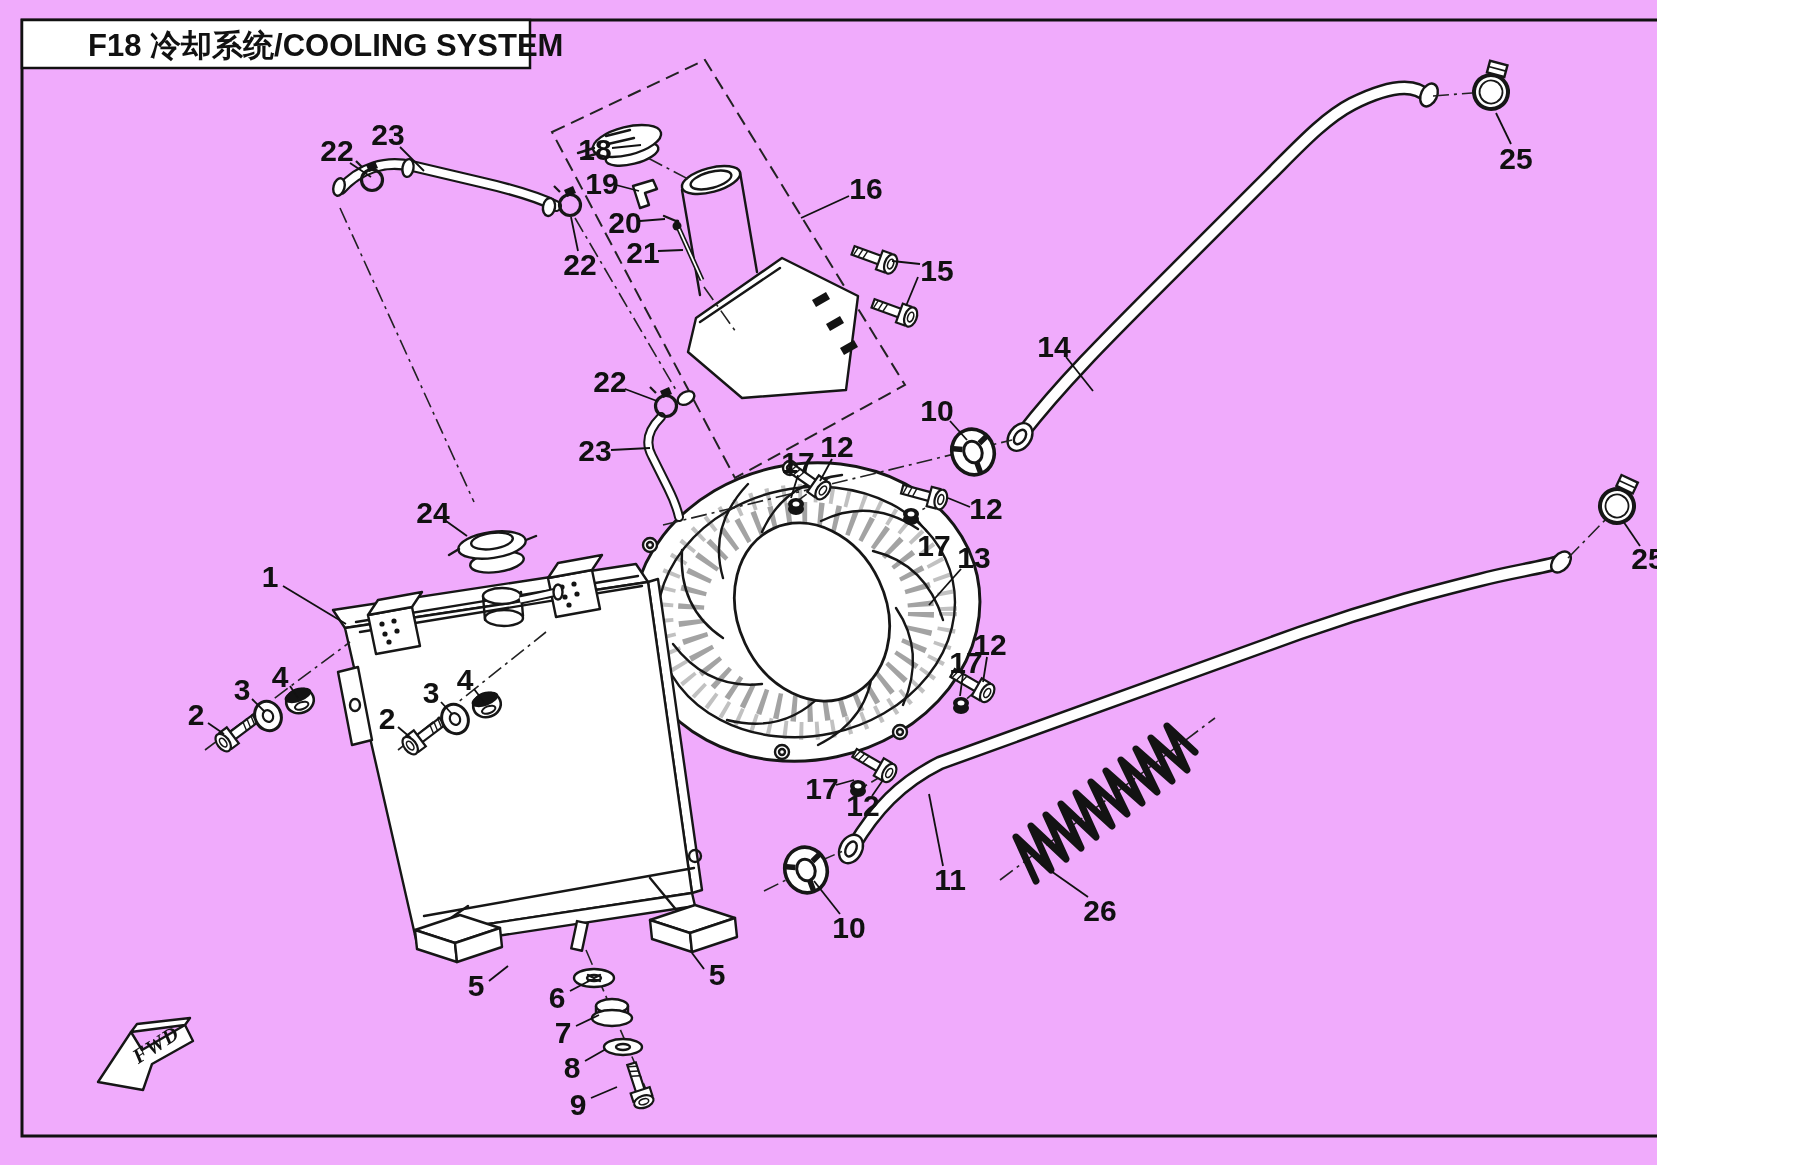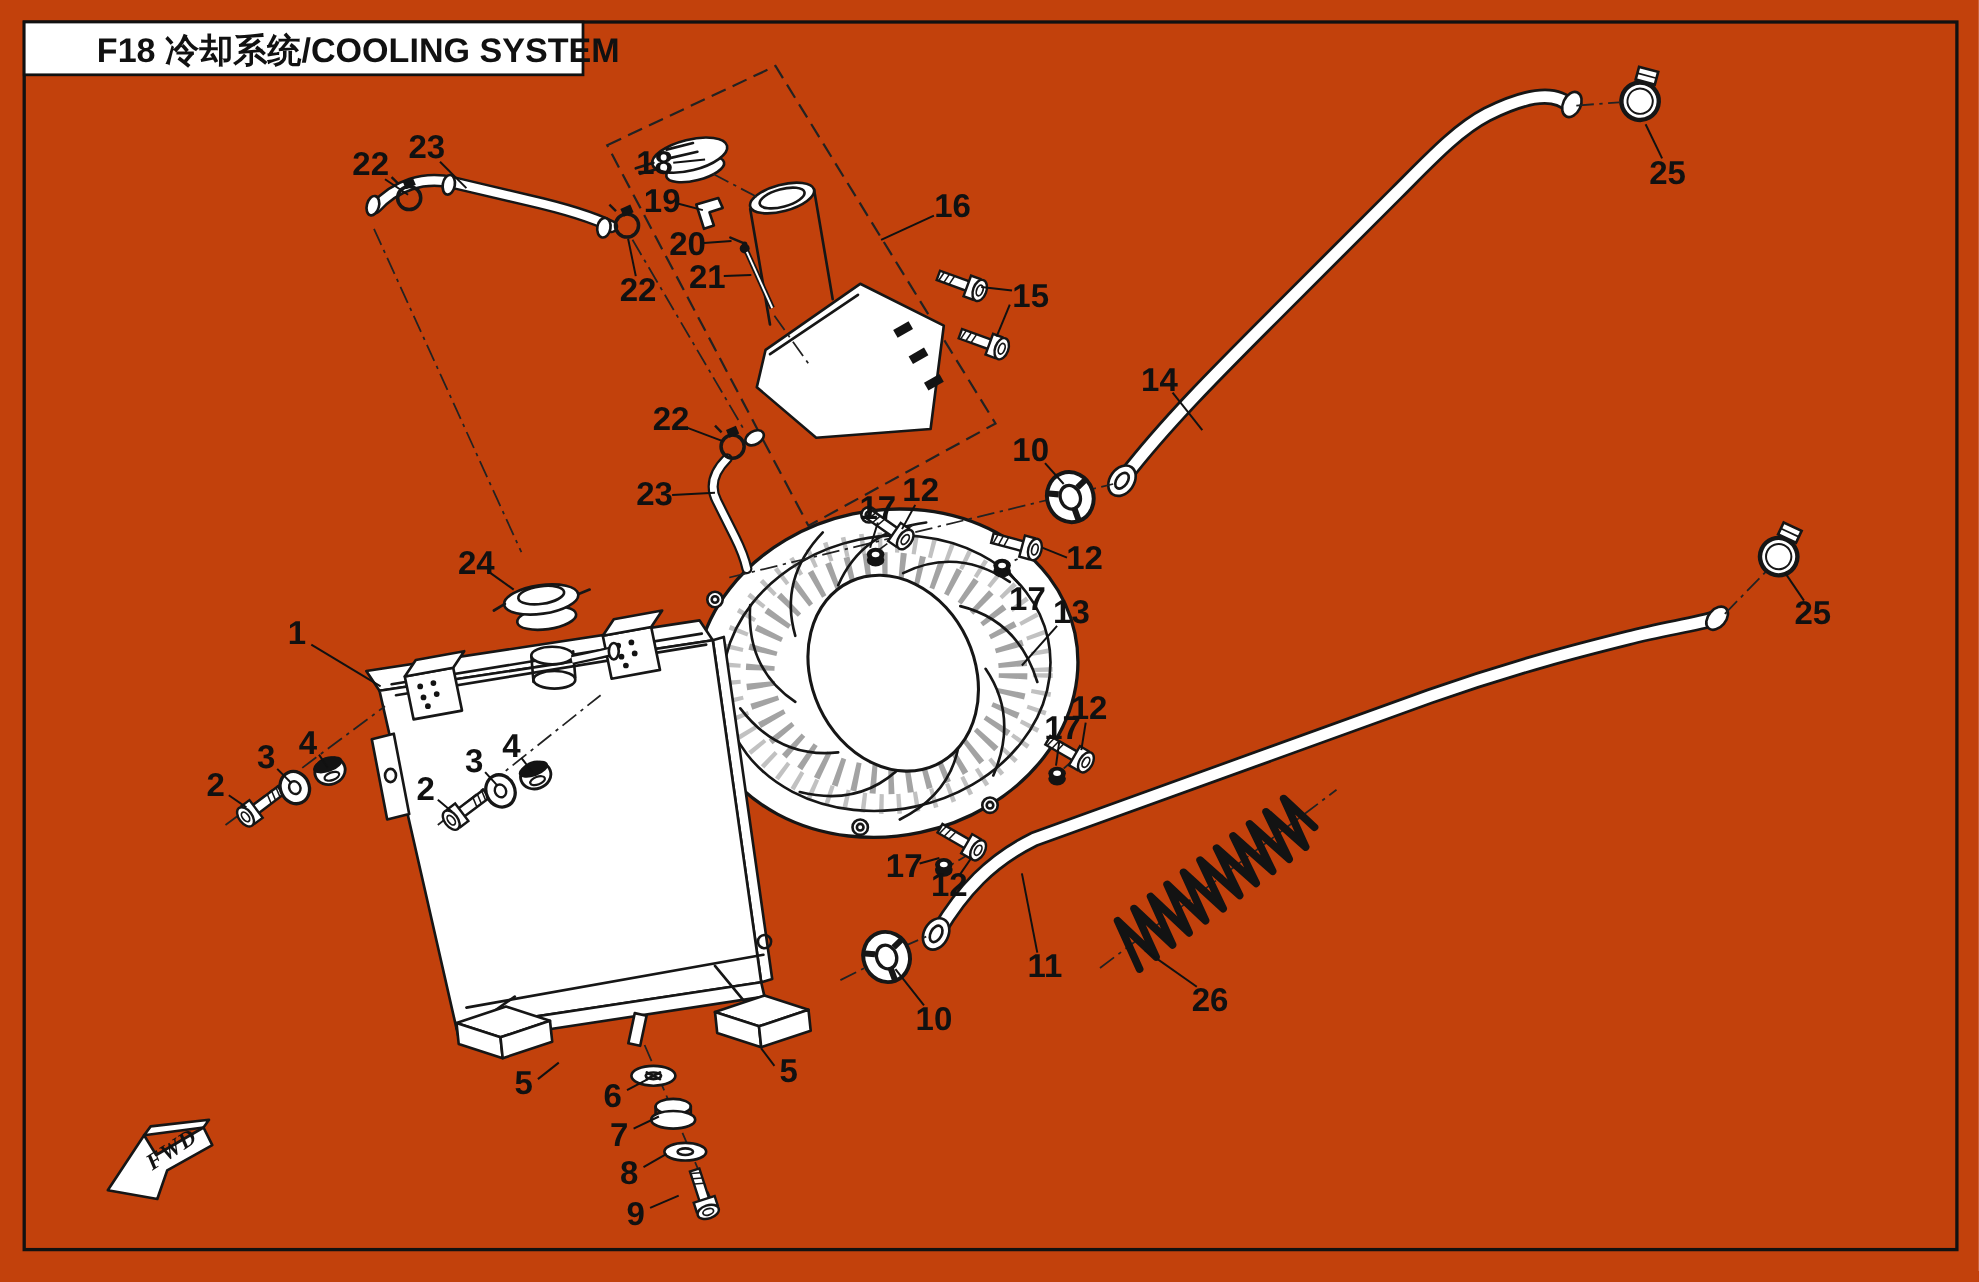--- a/index.html
+++ b/index.html
@@ -1,17 +1,17 @@
 <!DOCTYPE html>
 <html><head>
 <meta charset="utf-8">
 <style>
   html,body{margin:0;padding:0;background:#fff;}
-  .page{position:relative;width:1799px;height:1165px;background:#c2410c;overflow:hidden;
-        font-family:"Liberation Sans",sans-serif;}
+  .page{position:relative;width:1630px;height:1165px;background:#f0abfc;overflow:hidden;
+        font-family:"Liberation Sans",sans-serif;padding-left:27px;}
   svg{position:absolute;left:0;top:0;}
   .plabel{font:bold 30px "Liberation Sans",sans-serif;fill:#111;text-anchor:middle;dominant-baseline:central;}
   .title-text{font:bold 31px "Liberation Sans",sans-serif;fill:#111;}
   .fwd-text{font:bold italic 21px "Liberation Serif",serif;fill:#111;letter-spacing:1px;}
   .leader{stroke:#111;stroke-width:1.8;}
   .ink{stroke:#161616;fill:none;stroke-width:2.4;stroke-linejoin:round;stroke-linecap:round;}
   .inkw{stroke:#161616;fill:#fff;stroke-width:2.4;stroke-linejoin:round;}
   .dash{stroke:#222;stroke-width:1.6;fill:none;stroke-dasharray:16 5 3 5;}
   .dashed-box{stroke:#222;stroke-width:2;fill:none;stroke-dasharray:14 7;}
   .dark{fill:#131313;stroke:none;}

